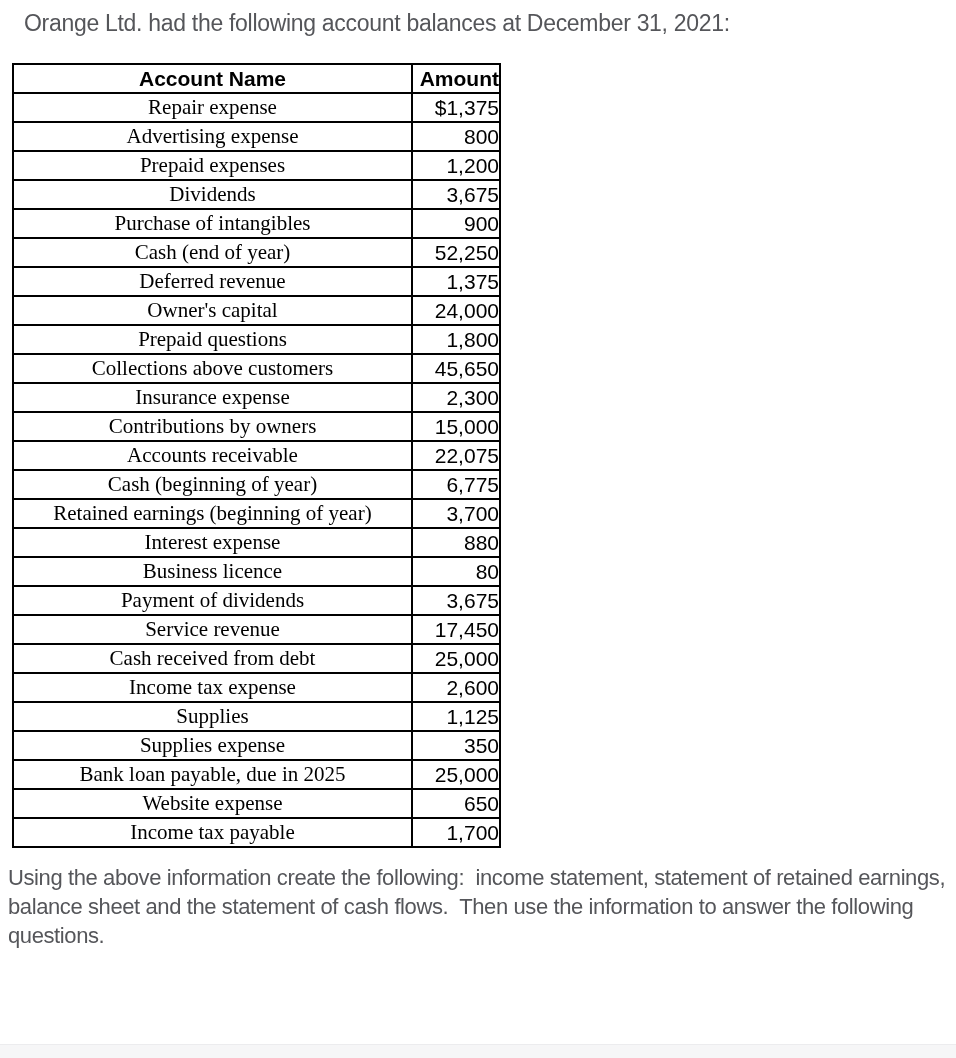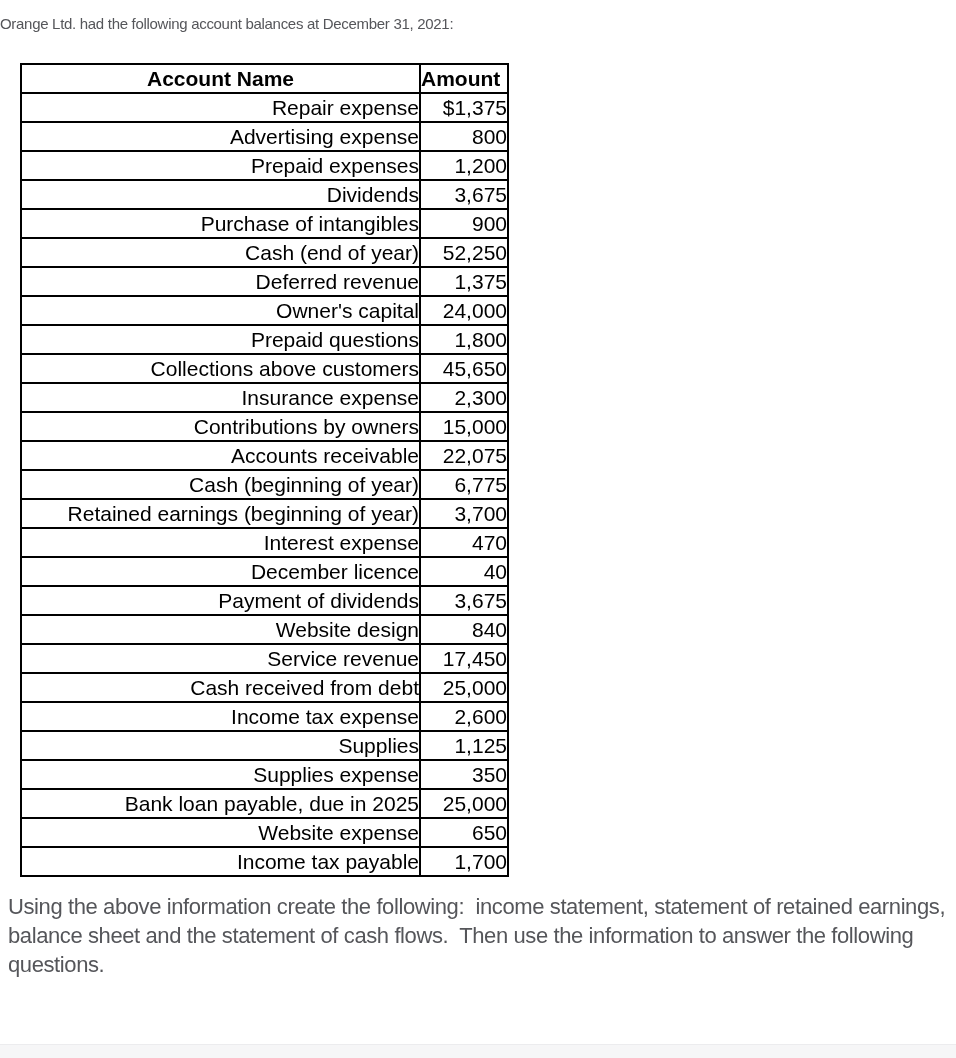--- a/index.html
+++ b/index.html
@@ -9,46 +9,46 @@
   }
   body {
     width: 956px;
     height: 1058px;
     position: relative;
     overflow: hidden;
     font-family: "Liberation Sans", sans-serif;
   }
   .intro-text {
     margin: 0;
-    padding: 9px 10px 0 0;
-    font-size: 15px;
+    padding: 9px 10px 0 24px;
+    font-size: 23px;
     line-height: 29px;
     letter-spacing: -0.3px;
     color: #55565a;
     white-space: pre-wrap;
   }
   table.balances {
     border-collapse: collapse;
-    margin: 25px 0 0 20px;
+    margin: 25px 0 0 12px;
     table-layout: fixed;
   }
   table.balances th,
   table.balances td {
     border: 2px solid #000000;
     font-size: 21px;
     line-height: 27px;
     height: 27px;
     padding: 0;
     color: #000000;
     overflow: hidden;
     white-space: nowrap;
   }
   th.col-name { width: 397px; font-weight: bold; text-align: center; }
-  th.col-amt  { width: 86px;  font-weight: bold; text-align: left; }
-  td.cell-name { text-align: right;  padding-left: 2px; }
+  th.col-amt  { width: 86px;  font-weight: bold; text-align: right; }
+  td.cell-name { text-align: center;  padding-left: 2px; font-family: Liberation Serif, serif; }
   td.cell-amt  { text-align: right; padding-right: 3px; }
   .instructions-text {
     margin: 0;
     padding: 15px 6px 0 8px;
     font-size: 22px;
     line-height: 29px;
     letter-spacing: -0.4px;
     color: #55565a;
     white-space: pre-wrap;
   }
@@ -132,33 +132,29 @@
         <tr>
           <td class="cell-name">Cash (beginning of year)</td>
           <td class="cell-amt">6,775</td>
         </tr>
         <tr>
           <td class="cell-name">Retained earnings (beginning of year)</td>
           <td class="cell-amt">3,700</td>
         </tr>
         <tr>
           <td class="cell-name">Interest expense</td>
-          <td class="cell-amt">470</td>
+          <td class="cell-amt">880</td>
         </tr>
         <tr>
-          <td class="cell-name">December licence</td>
-          <td class="cell-amt">40</td>
+          <td class="cell-name">Business licence</td>
+          <td class="cell-amt">80</td>
         </tr>
         <tr>
           <td class="cell-name">Payment of dividends</td>
           <td class="cell-amt">3,675</td>
-        </tr>
-        <tr>
-          <td class="cell-name">Website design</td>
-          <td class="cell-amt">840</td>
         </tr>
         <tr>
           <td class="cell-name">Service revenue</td>
           <td class="cell-amt">17,450</td>
         </tr>
         <tr>
           <td class="cell-name">Cash received from debt</td>
           <td class="cell-amt">25,000</td>
         </tr>
         <tr>

